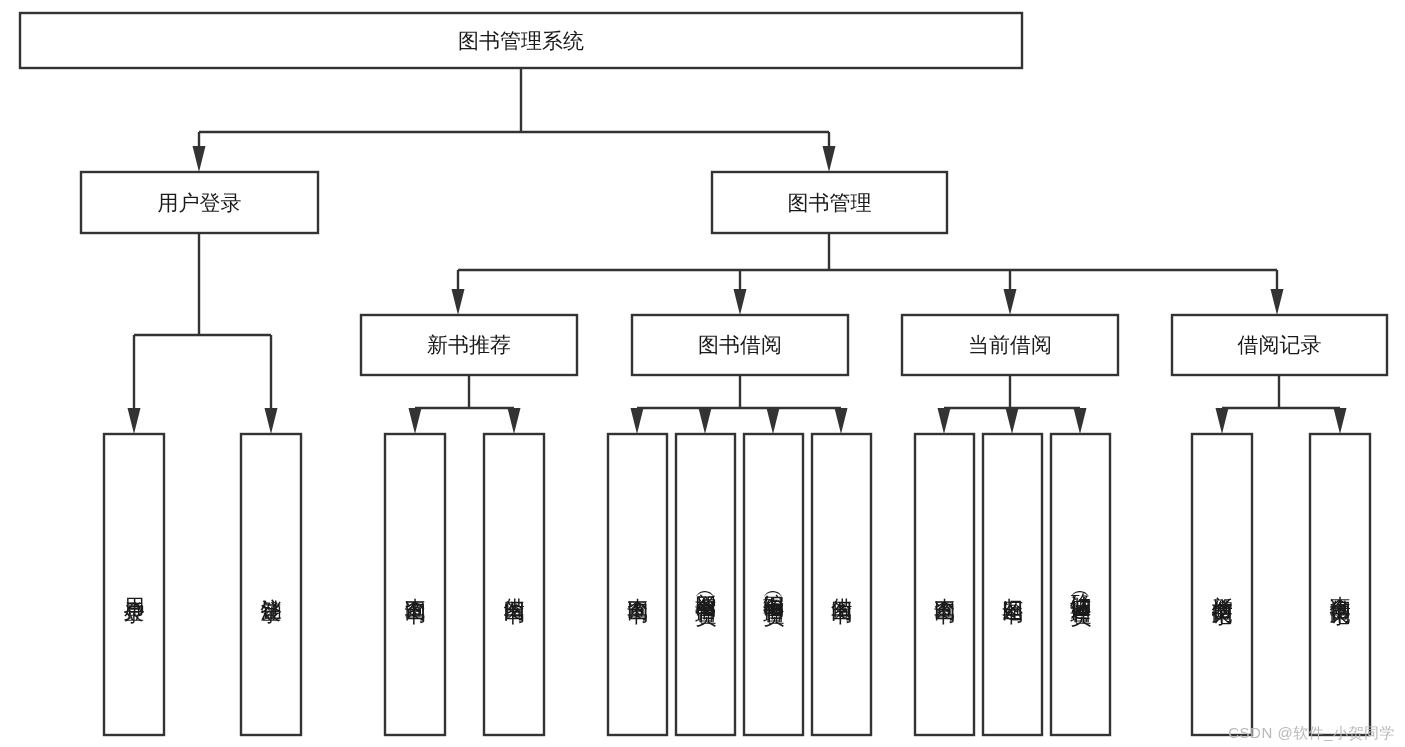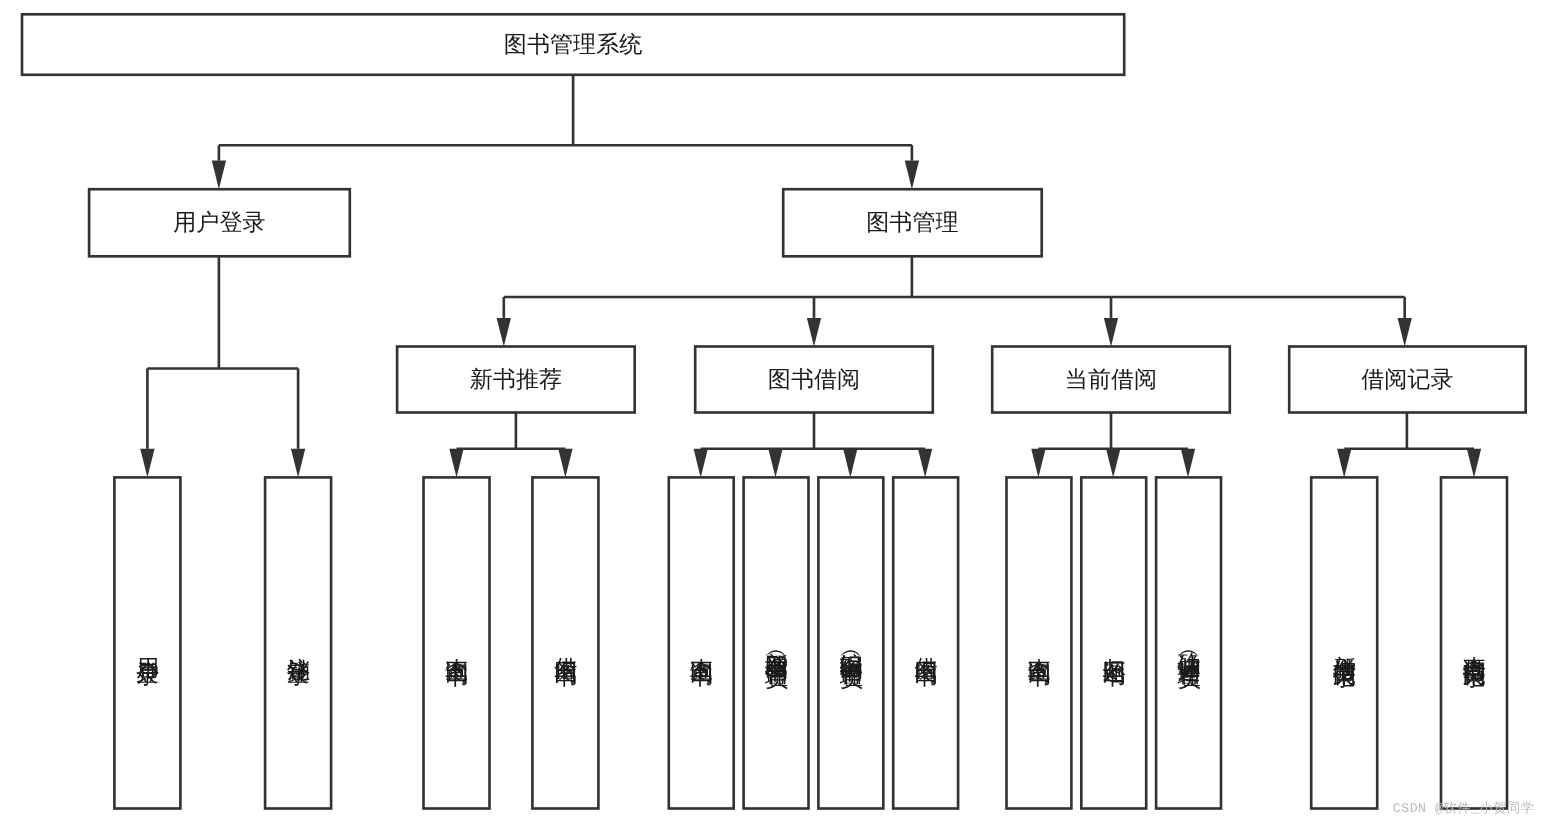--- a/index.html
+++ b/index.html
@@ -64,22 +64,22 @@
     white-space: nowrap;
     display: flex;
     align-items: center;
     justify-content: center;
     pointer-events: none;
   }
   .watermark {
     position: absolute;
     right: 10px;
     bottom: 4px;
-    font-family: Liberation Mono, monospace;
-    font-size: 12px;
+    font-family: Liberation Sans, sans-serif;
+    font-size: 15px;
     color: #b9b9b9;
     white-space: nowrap;
     letter-spacing: 0.5px;
   }
 </style>
 </head>
 <body>
 
 <div id="diagram-root">
 

